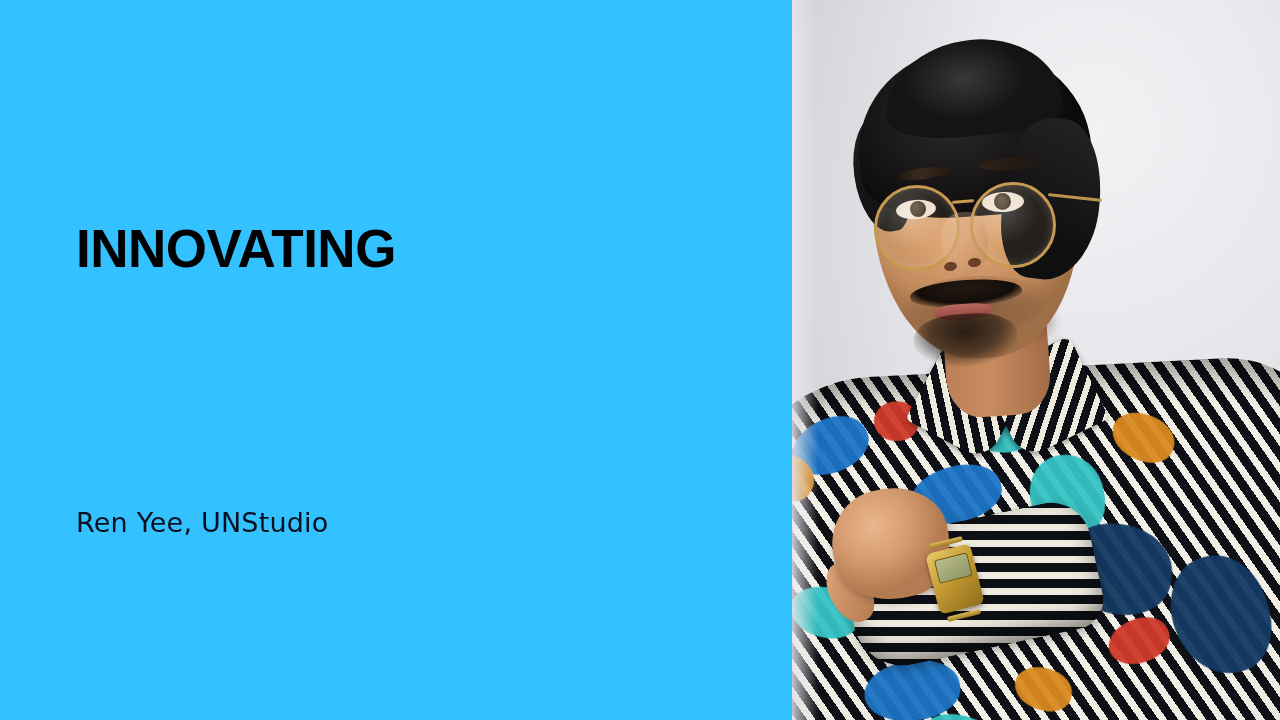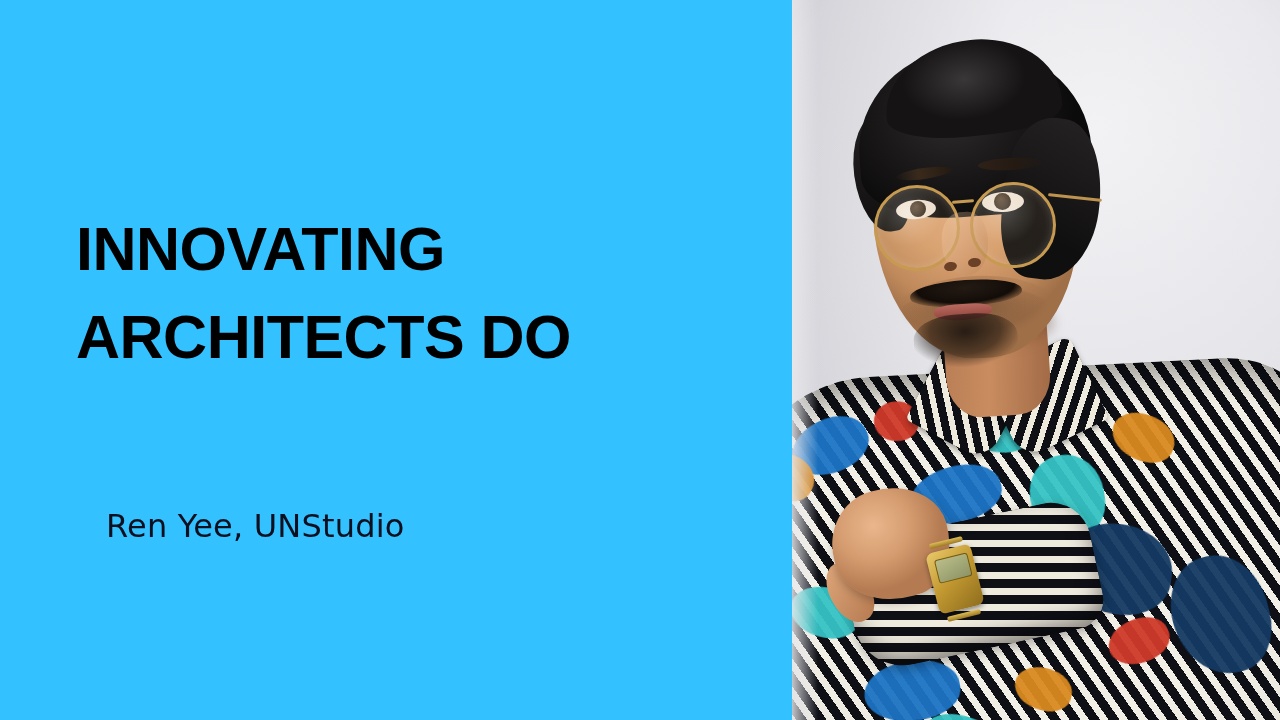--- a/index.html
+++ b/index.html
@@ -27,39 +27,38 @@
 
   #title-block {
     position: absolute;
     left: 76px;
     top: 205px;
     width: 660px;
   }
   .title-line {
     font-family: "Liberation Sans", sans-serif;
     font-weight: bold;
-    font-size: 61px;
+    font-size: 53px;
     line-height: 88px;
     letter-spacing: -0.5px;
     color: #000000;
     white-space: nowrap;
     margin: 0;
   }
 
   #subtitle {
     position: absolute;
     left: 76px;
     top: 507px;
     font-family: "DejaVu Sans", sans-serif;
-    font-size: 32px;
+    font-size: 27px;
     font-weight: normal;
     color: #0b1020;
     white-space: nowrap;
     letter-spacing: 0.2px;
-    margin-left: 30px;
   }
 
   
   #photo-panel {
     position: absolute;
     left: 792px;
     top: 0;
     width: 488px;
     height: 720px;
     overflow: hidden;
@@ -373,21 +372,20 @@
 </style>
 </head>
 <body>
 
 <div id="slide">
 
   <div id="blue-panel">
 
     <div id="title-block">
       <div class="title-line">INNOVATING</div>
-      <div class="title-line">ARCHITECTS DO</div>
     </div>
 
     <div id="subtitle">Ren Yee, UNStudio</div>
 
   </div>
 
   <div id="photo-panel">
 
     <div id="photo-bg"></div>
 

